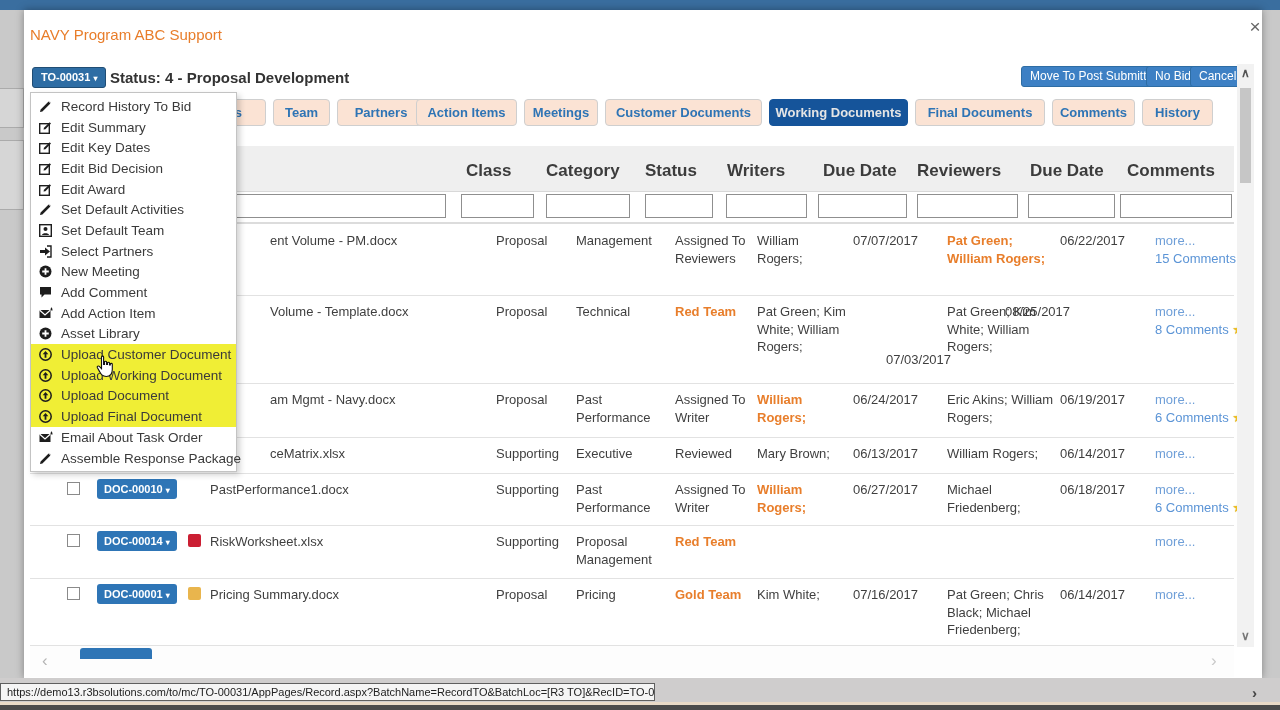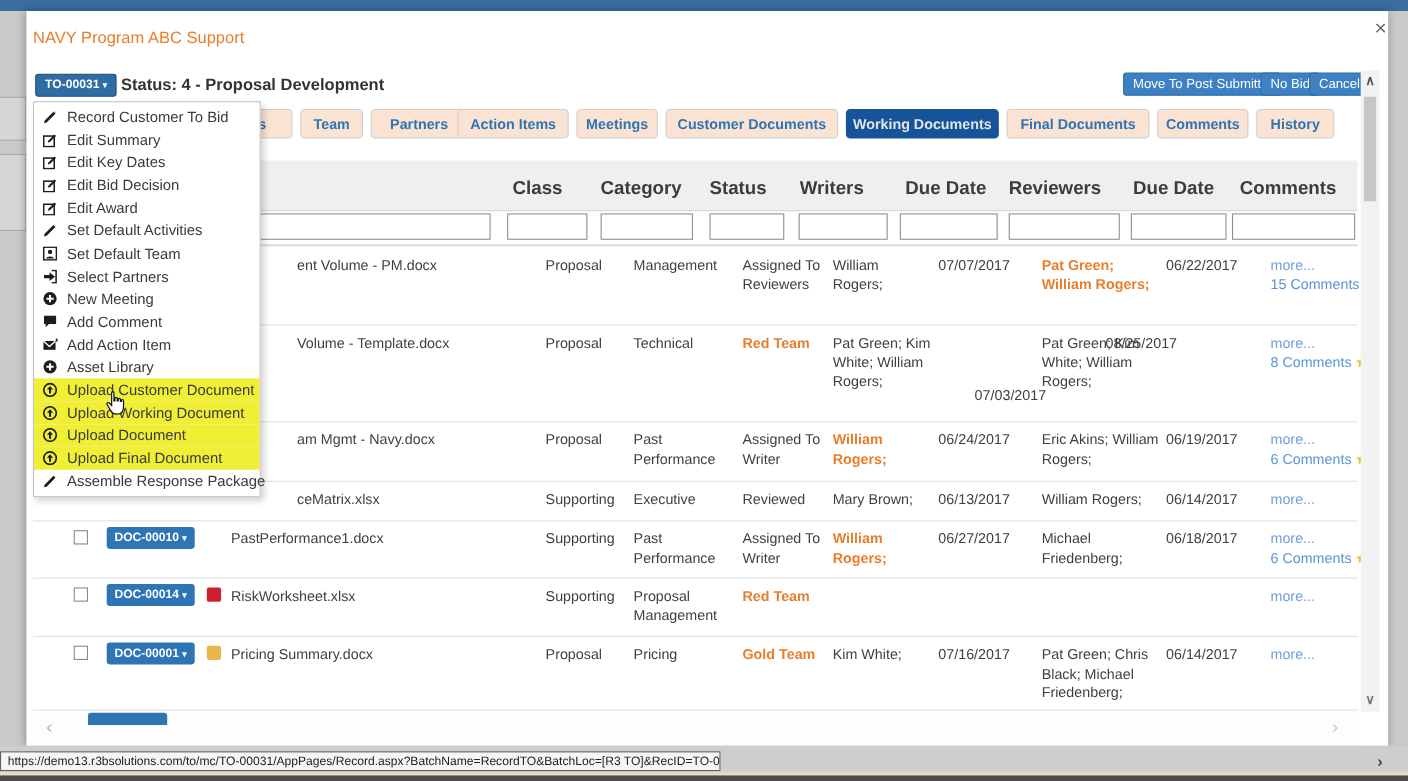--- a/index.html
+++ b/index.html
@@ -226,21 +226,21 @@
   <div class="abs" id="vthumb"></div>
   <div class="abs" id="varrow-down">∨</div>
 
   <div class="abs" id="menu">
       <div class="menu-item">
         <span class="mi-icon">
           <svg width="13" height="13" viewBox="0 0 13 13">
             <path d="M1 12 L1.6 9.6 L9.6 1.6 L11.4 3.4 L3.4 11.4 Z M10.2 1 L12 2.8 L11.9 2.9 L10.1 1.1 Z" fill="#1d1d1d"></path>
           </svg>
         </span>
-        <span>Record Customer To Bid</span>
+        <span>Record History To Bid</span>
       </div>
       <div class="menu-item">
         <span class="mi-icon">
           <svg width="13" height="13" viewBox="0 0 13 13">
             <rect x="0.7" y="2.7" width="9.6" height="9.6" fill="none" stroke="#1d1d1d" stroke-width="1.4"></rect>
             <path d="M4.5 8.5 L5 6.8 L10.6 1.2 L12 2.6 L6.4 8.2 Z" fill="#1d1d1d"></path>
           </svg>
         </span>
         <span>Edit Summary</span>
       </div>
@@ -362,20 +362,30 @@
         <span>Upload Document</span>
       </div>
       <div class="menu-item hl">
         <span class="mi-icon">
           <svg width="13" height="13" viewBox="0 0 13 13">
             <circle cx="6.5" cy="6.5" r="5.7" fill="none" stroke="#1d1d1d" stroke-width="1.5"></circle>
             <path d="M6.5 3 L9.3 6.2 L7.4 6.2 L7.4 9.8 L5.6 9.8 L5.6 6.2 L3.7 6.2 Z" fill="#1d1d1d"></path>
           </svg>
         </span>
         <span>Upload Final Document</span>
+      </div>
+      <div class="menu-item">
+        <span class="mi-icon">
+          <svg width="14" height="13" viewBox="0 0 14 13">
+            <rect x="0.5" y="3" width="11" height="8" fill="#1d1d1d"></rect>
+            <path d="M0.5 3 L6 8 L11.5 3" fill="none" stroke="#fff" stroke-width="1.2"></path>
+            <path d="M12.5 0 L13.2 1.8 L14 2 L13.2 2.6 L13.4 4 L12.5 3.2 L11.6 4 L11.8 2.6 L11 2 L11.8 1.8 Z" fill="#1d1d1d"></path>
+          </svg>
+        </span>
+        <span>Email About Task Order</span>
       </div>
       <div class="menu-item">
         <span class="mi-icon">
           <svg width="13" height="13" viewBox="0 0 13 13">
             <path d="M1 12 L1.6 9.6 L9.6 1.6 L11.4 3.4 L3.4 11.4 Z M10.2 1 L12 2.8 L11.9 2.9 L10.1 1.1 Z" fill="#1d1d1d"></path>
           </svg>
         </span>
         <span>Assemble Response Package</span>
       </div>
     </div>

